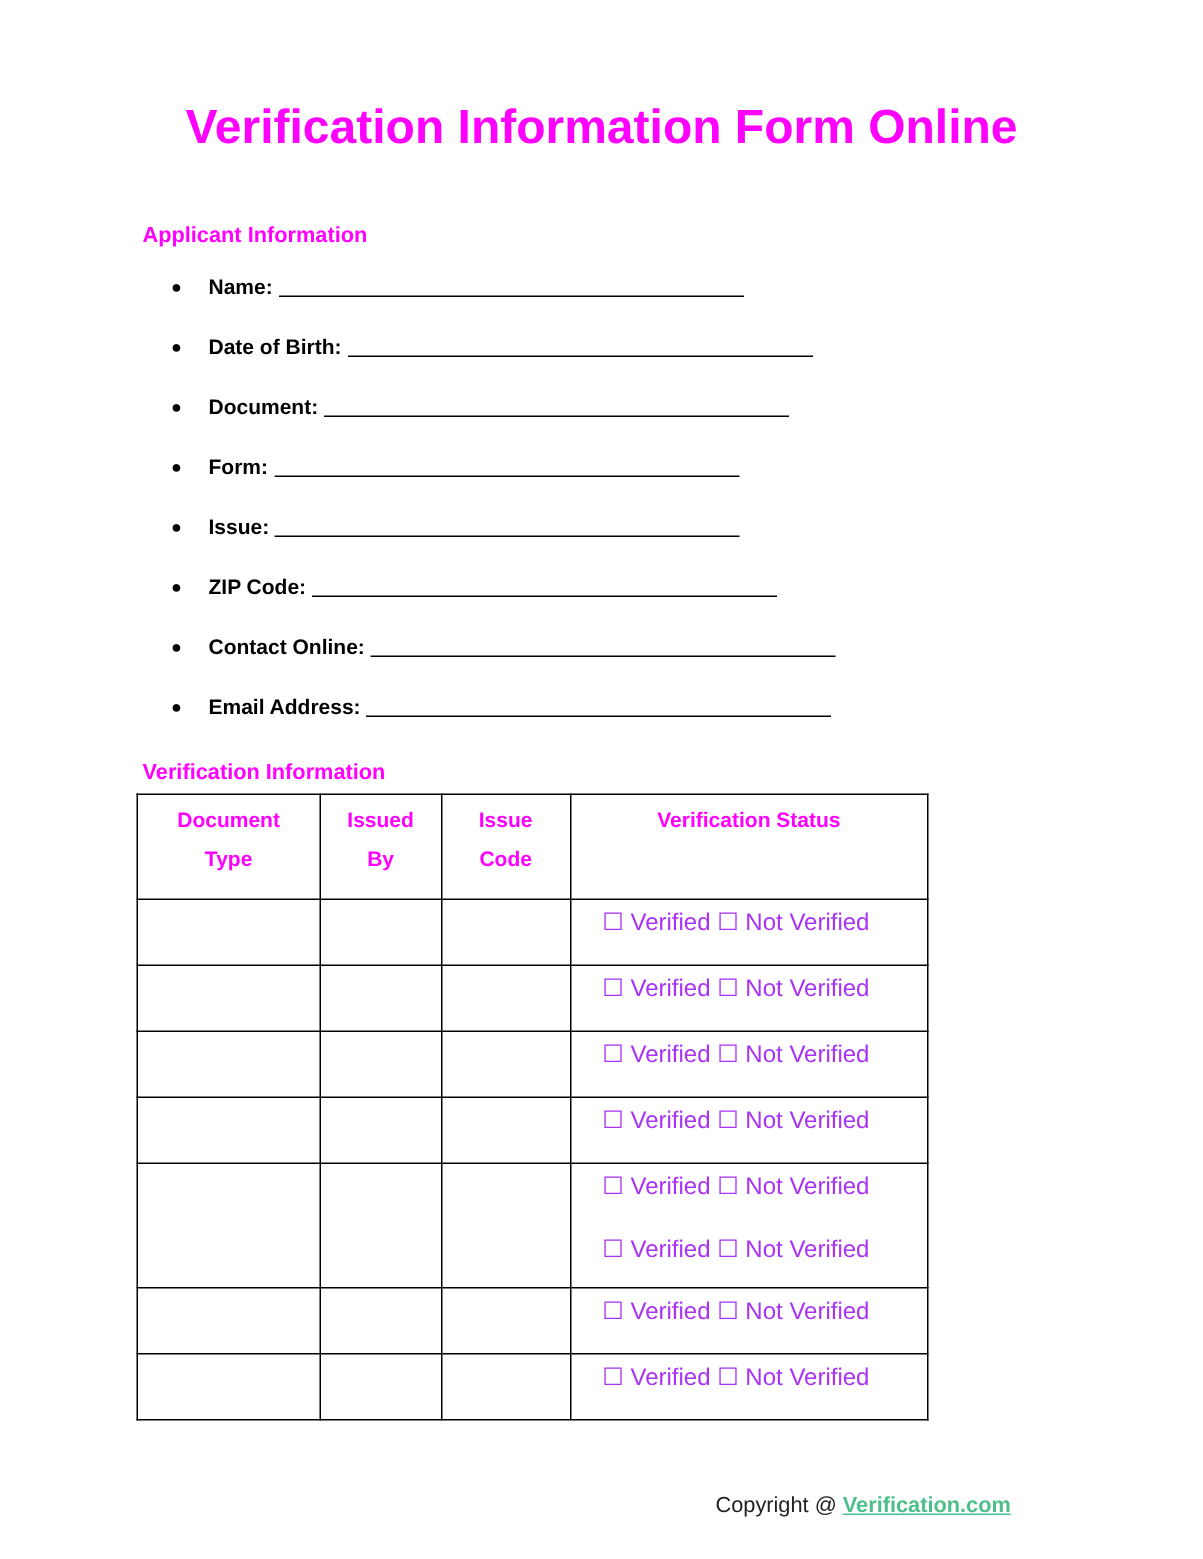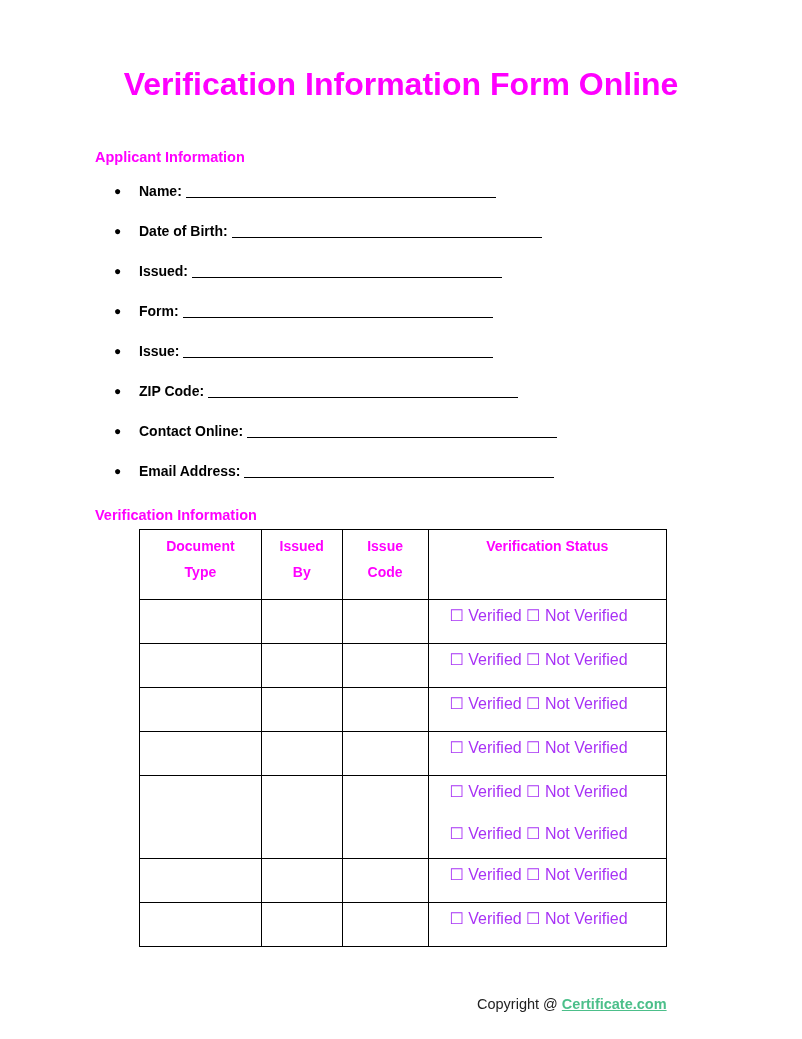--- a/index.html
+++ b/index.html
@@ -4,21 +4,21 @@
 <style>
   html, body { margin: 0; padding: 0; background: #ffffff; }
   body { width: 802px; height: 1039px; position: relative; font-family: "Liberation Sans", sans-serif; color: #000; overflow: hidden; }
   .title { position: absolute; top: 66px; left: 0; width: 802px; text-align: center; font-size: 32px; font-weight: bold; color: #ff00ff; margin: 0; }
   .section-head { position: absolute; left: 91px; font-size: 14.5px; font-weight: bold; color: #ff00ff; margin: 4px; }
   .fields { position: absolute; left: 114px; top: 181px; margin: 0; padding: 0; list-style: none; }
   .field { height: 40px; display: flex; align-items: flex-start; font-size: 14px; font-weight: bold; }
   .bullet { width: 25px; font-size: 12px; line-height: 20px; }
   .field-label { white-space: pre; line-height: 20px; }
   .field-line { display: inline-block; width: 310px; border-bottom: 1.5px solid #000; height: 16px; margin-left: 4px; }
-  table.vt { position: absolute; left: 91px; top: 529px; width: 528px; border-collapse: collapse; margin-left: 48px; }
+  table.vt { position: absolute; left: 91px; top: 529px; width: 528px; border-collapse: collapse; }
   table.vt th, table.vt td { border: 1.3px solid #000; padding: 0; vertical-align: top; }
   table.vt th { height: 66px; color: #ff00ff; font-size: 14px; font-weight: bold; text-align: center; line-height: 26px; padding-top: 3px; }
   table.vt td { height: 43px; }
   table.vt td.status { color: #a832f5; font-size: 16px; padding-left: 21px; }
   .status-line { display: block; line-height: 20px; padding-top: 6px; height: 38px; box-sizing: border-box; }
   .status-line + .status-line { padding-top: 6px; }
   .footer { position: absolute; top: 996px; left: 477px; font-size: 14.5px; color: #222; }
   .footer a { color: #4cbf8a; font-weight: bold; text-decoration: underline; }
 </style>
 </head>
@@ -34,21 +34,21 @@
       <span class="field-label">Name:</span>
       <span class="field-line"></span>
     </li>
   <li class="field">
       <span class="bullet">●</span>
       <span class="field-label">Date of Birth:</span>
       <span class="field-line"></span>
     </li>
   <li class="field">
       <span class="bullet">●</span>
-      <span class="field-label">Issued:</span>
+      <span class="field-label">Document:</span>
       <span class="field-line"></span>
     </li>
   <li class="field">
       <span class="bullet">●</span>
       <span class="field-label">Form:</span>
       <span class="field-line"></span>
     </li>
   <li class="field">
       <span class="bullet">●</span>
       <span class="field-label">Issue:</span>
@@ -142,13 +142,13 @@
       <td></td>
       <td></td>
       <td></td>
       <td class="status">
           <span class="status-line">☐ Verified ☐ Not Verified</span>
         </td>
     </tr>
   </tbody>
 </table>
 
-<div class="footer"><span style="white-space:pre">Copyright @ </span><a>Certificate.com</a></div>
+<div class="footer"><span style="white-space:pre">Copyright @ </span><a>Verification.com</a></div>
 
 </body></html>

